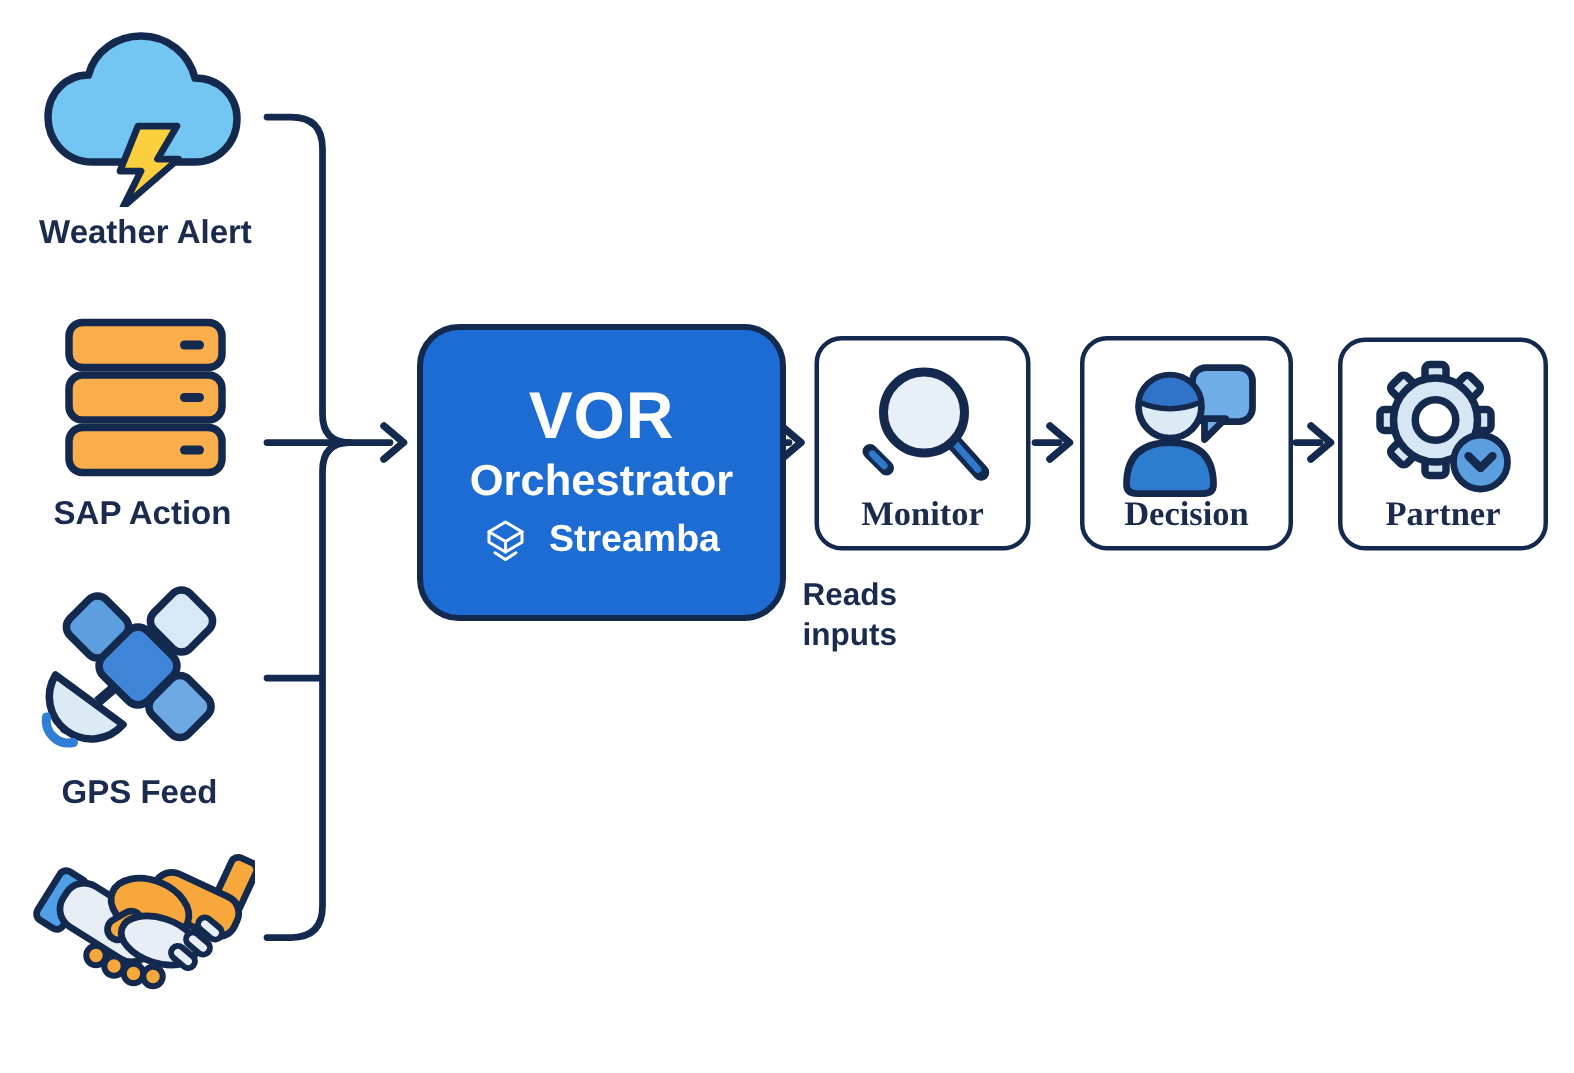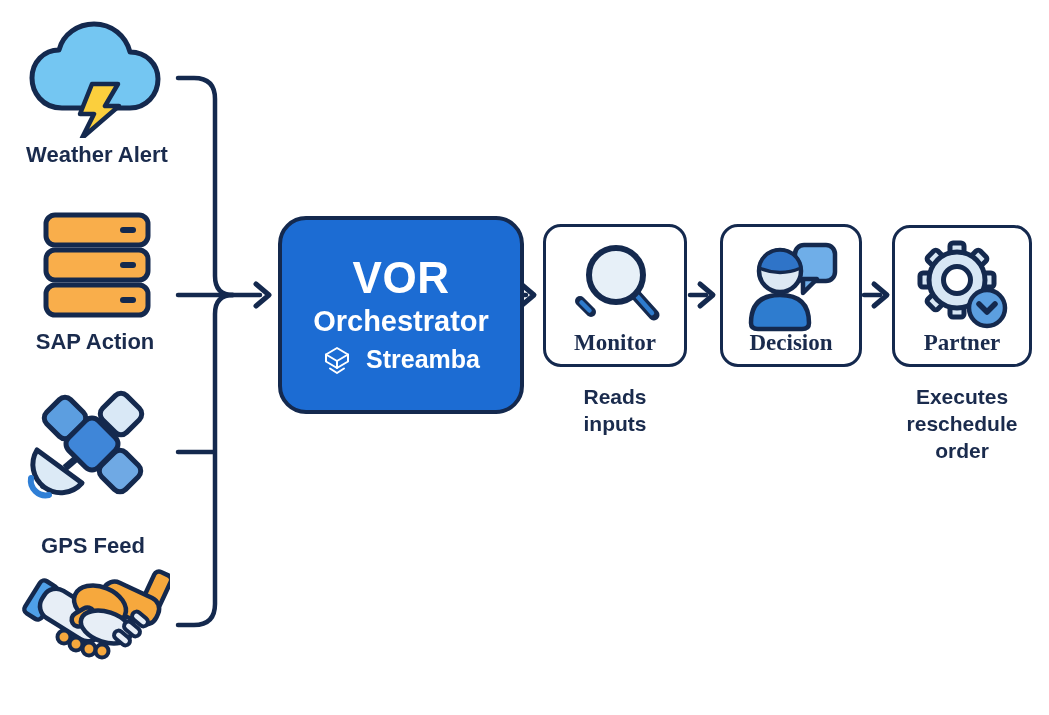--- a/index.html
+++ b/index.html
@@ -20,21 +20,21 @@
   .vor-subtitle{font-size:29px;font-weight:600;margin-top:3px;}
   .vor-brand{display:flex;align-items:center;gap:14px;margin-top:7px;font-size:25px;font-weight:700;}
   .stage-box{
     position:absolute;background:#ffffff;border:3.5px solid #14294E;border-radius:18px;box-sizing:border-box;
   }
   .stage-label{
     position:absolute;left:0;right:0;bottom:8px;text-align:center;
     font-size:23px;font-weight:600;color:#1A2B4D;font-family:Liberation Serif, serif;
   }
   .stage-caption{
-    position:absolute;text-align:center;font-size:21px;font-weight:600;color:#1A2B4D;
+    position:absolute;text-align:left;font-size:21px;font-weight:600;color:#1A2B4D;
     line-height:27px;white-space:pre-line;
   }
   svg{display:block;}
 </style>
 </head>
 <body>
 
 <div class="canvas">
 
   <svg class="abs" style="left:0;top:0" width="1049" height="715" viewBox="0 0 1049 715" fill="none" stroke="#14294E" stroke-width="4.5" stroke-linecap="round" stroke-linejoin="round">
@@ -105,21 +105,21 @@
     <g fill="#F6A83D" stroke="#14294E" stroke-width="4">
       <circle cx="44" cy="84" r="6.5"></circle>
       <circle cx="56" cy="91" r="6.5"></circle>
       <circle cx="69" cy="96" r="6.5"></circle>
       <circle cx="82" cy="98" r="6.5"></circle>
     </g>
   </svg>
 
   <div class="source-label" style="left:7px;top:142px;width:180px">Weather Alert</div>
   <div class="source-label" style="left:5px;top:329px;width:180px">SAP Action</div>
-  <div class="source-label" style="left:3px;top:533px;width:180px">GPS Feed</div>
+  <div class="source-label" style="left:3px;top:515px;width:180px">GPS Feed</div>
 
   <div class="vor-box">
     <div class="vor-title">VOR</div>
     <div class="vor-subtitle">Orchestrator</div>
     <div class="vor-brand">
       <svg width="30" height="30" viewBox="0 0 30 30" fill="none" stroke="#ffffff" stroke-width="2" stroke-linejoin="round" stroke-linecap="round">
         <path d="M 15 3 L 26 9.5 L 15 16 L 4 9.5 Z"></path>
         <path d="M 4 9.5 V 16.5 L 15 23 L 26 16.5 V 9.5"></path>
         <path d="M 15 16 V 23"></path>
         <path d="M 8 23.5 L 15 28 L 22 23.5"></path>
@@ -167,17 +167,14 @@
       <circle cx="46" cy="42" r="28" fill="#D7E6F4" stroke="#14294E" stroke-width="5"></circle>
       <circle cx="46" cy="42" r="13.5" fill="#ffffff" stroke="#14294E" stroke-width="5"></circle>
       <circle cx="76" cy="70" r="18" fill="#5C9FE0" stroke="#14294E" stroke-width="4.5"></circle>
       <path d="M 68 66 L 76 74 L 84 66" fill="none" stroke="#14294E" stroke-width="5.5" stroke-linecap="round" stroke-linejoin="round"></path>
     </svg>
     <div class="stage-label">Partner</div>
   </div>
 
   <div class="stage-caption" style="left:535px;top:383px;width:160px">Reads
 inputs</div>
-  <div class="stage-caption" style="left:882px;top:383px;width:160px">Executes
-reschedule
-order</div>
 
 </div>
 
 </body></html>

